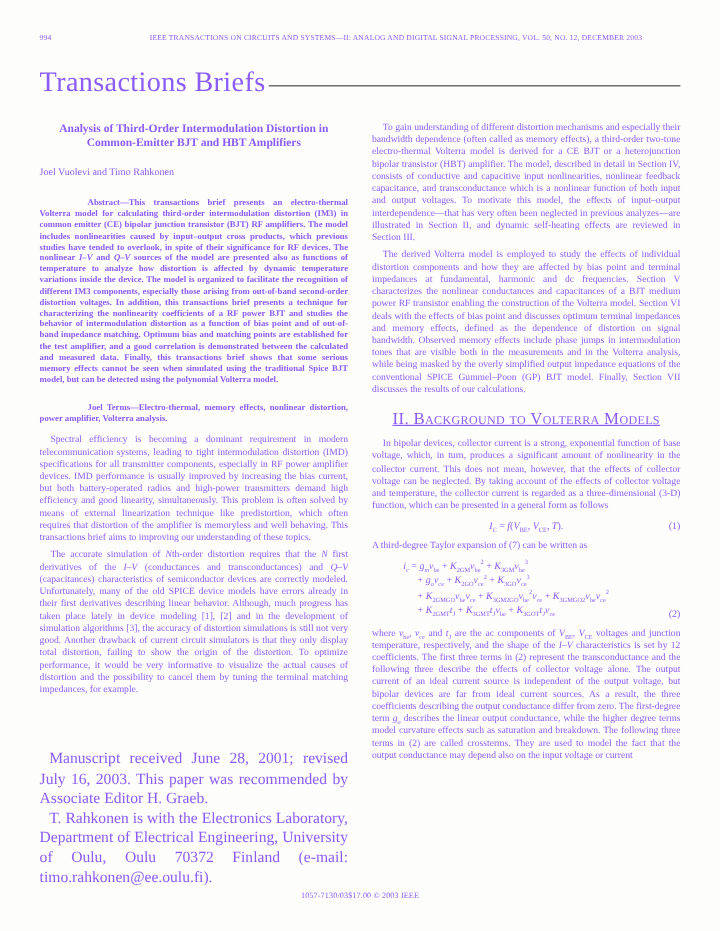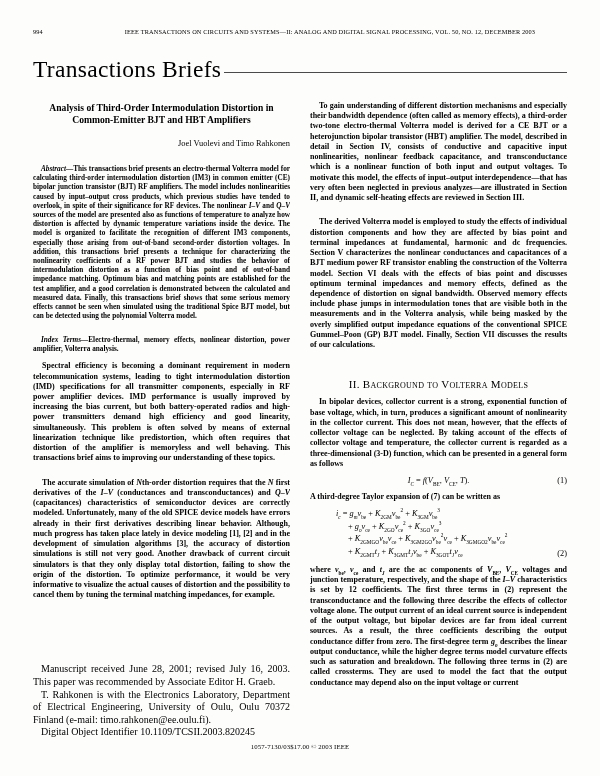--- a/index.html
+++ b/index.html
@@ -1,43 +1,43 @@
 <!DOCTYPE html>
 <html><head>
 <meta charset="utf-8">
 <style>
   html,body{margin:0;padding:0;background:#e8e8e8;}
   .page{
     position:relative;width:600px;height:776px;margin:0 auto;
-    background:#fdfdfc;color:#000000;overflow:hidden;
+    background:#fdfdfc;color:#8b5cf6;overflow:hidden;
     font-family:"Liberation Serif","DejaVu Serif",serif;
   }
   
   .running-head{position:absolute;top:28px;left:33px;right:33px;height:10px;font-size:6.3px;letter-spacing:.15px;}
   .page-num{position:absolute;left:0;top:0;}
   .run-title{position:absolute;left:60px;right:0;top:0;text-align:center;}
   
   .banner{position:absolute;top:56px;left:33px;right:33px;display:flex;align-items:baseline;}
   .banner-title{font-size:23.5px;letter-spacing:.3px;white-space:nowrap;}
   .banner-rule{flex:1;border-bottom:1.4px solid #4a4a4a;transform:translateY(-4px);margin-left:3px;}
   
   .columns{position:absolute;top:101px;left:33px;right:33px;height:638px;display:flex;gap:20px;}
   .col{width:257px;display:flex;flex-direction:column;overflow:hidden;}
   .article-title{text-align:center;font-weight:bold;font-size:9.6px;line-height:1.3;margin:1px 8px 0;}
-  .authors{text-align:right;font-size:8.4px;margin-top:12px;}
+  .authors{text-align:left;font-size:8.4px;margin-top:12px;}
   .abstract,.index-terms{font-size:7.25px;font-weight:bold;line-height:1.27;text-align:justify;text-indent:8px;}
   .abstract{margin-top:17px;}
   .index-terms{margin-top:7px;}
-  .abs-label,.idx-label{font-style:italic;}
-  .section-heading{text-align:center;font-size:11px;font-variant:small-caps;letter-spacing:.3px;margin:28px 0 7px;}
-  .para{font-size:8px;line-height:1.28;text-align:justify;text-indent:9px;margin:0;font-weight:bold;}
+  .abs-label,.idx-label{margin-left:32px;}
+  .section-heading{text-align:center;font-size:14px;font-variant:small-caps;letter-spacing:.3px;margin:12px 0 7px;text-decoration:underline;}
+  .para{font-size:8px;line-height:1.28;text-align:justify;text-indent:9px;margin:0;}
   .para.noindent{text-indent:0;}
-  .para + .para{margin-top:14px;}
+  .para + .para{margin-top:4px;}
   sub,sup{font-size:64%;line-height:0;}
-  .footnotes{margin-top:auto;font-size:10px;line-height:1.26;text-align:justify;}
+  .footnotes{margin-top:auto;font-size:13px;line-height:1.26;text-align:justify;}
   .footnotes p{margin:0;text-indent:8px;}
   
   .equation{position:relative;font-size:8.3px;text-align:center;margin:7px 0 7px;}
   .eq-num{position:absolute;right:0;bottom:0;font-style:normal;}
   .eq-block{position:relative;font-size:8.3px;margin:6px 0 7px;}
   .eq-block .eq-line{margin-left:26px;line-height:1.5;text-align:left;}
   .eq-block .eq-line.cont{margin-left:38px;}
   
   .footer{position:absolute;bottom:26px;left:0;right:0;text-align:center;font-size:6.8px;letter-spacing:.1px;}
 </style>
@@ -57,30 +57,29 @@
   </div>
 
   <div class="columns">
 
     <div class="col">
       <div class="article-title">Analysis of Third-Order Intermodulation Distortion in Common-Emitter BJT and HBT Amplifiers</div>
       <div class="authors">Joel Vuolevi and Timo Rahkonen</div>
 
       <p class="abstract"><span class="abs-label">Abstract—</span><span>This transactions brief presents an electro-thermal Volterra model for calculating third-order intermodulation distortion (IM3) in common emitter (CE) bipolar junction transistor (BJT) RF amplifiers. The model includes nonlinearities caused by input–output cross products, which previous studies have tended to overlook, in spite of their significance for RF devices. The nonlinear <i>I–V</i> and <i>Q–V</i> sources of the model are presented also as functions of temperature to analyze how distortion is affected by dynamic temperature variations inside the device. The model is organized to facilitate the recognition of different IM3 components, especially those arising from out-of-band second-order distortion voltages. In addition, this transactions brief presents a technique for characterizing the nonlinearity coefficients of a RF power BJT and studies the behavior of intermodulation distortion as a function of bias point and of out-of-band impedance matching. Optimum bias and matching points are established for the test amplifier, and a good correlation is demonstrated between the calculated and measured data. Finally, this transactions brief shows that some serious memory effects cannot be seen when simulated using the traditional Spice BJT model, but can be detected using the polynomial Volterra model.</span></p>
 
-      <p class="index-terms"><span class="idx-label">Index Terms—</span><span>Electro-thermal, memory effects, nonlinear distortion, power amplifier, Volterra analysis.</span></p>
+      <p class="index-terms"><span class="idx-label">Joel Terms—</span><span>Electro-thermal, memory effects, nonlinear distortion, power amplifier, Volterra analysis.</span></p>
 
 
       <p class="para">Spectral efficiency is becoming a dominant requirement in modern telecommunication systems, leading to tight intermodulation distortion (IMD) specifications for all transmitter components, especially in RF power amplifier devices. IMD performance is usually improved by increasing the bias current, but both battery-operated radios and high-power transmitters demand high efficiency and good linearity, simultaneously. This problem is often solved by means of external linearization technique like predistortion, which often requires that distortion of the amplifier is memoryless and well behaving. This transactions brief aims to improving our understanding of these topics.</p>
       <p class="para">The accurate simulation of <i>N</i>th-order distortion requires that the <i>N</i> first derivatives of the <i>I–V</i> (conductances and transconductances) and <i>Q–V</i> (capacitances) characteristics of semiconductor devices are correctly modeled. Unfortunately, many of the old SPICE device models have errors already in their first derivatives describing linear behavior. Although, much progress has taken place lately in device modeling [1], [2] and in the development of simulation algorithms [3], the accuracy of distortion simulations is still not very good. Another drawback of current circuit simulators is that they only display total distortion, failing to show the origin of the distortion. To optimize performance, it would be very informative to visualize the actual causes of distortion and the possibility to cancel them by tuning the terminal matching impedances, for example.</p>
 
       <div class="footnotes">
         <p>Manuscript received June 28, 2001; revised July 16, 2003. This paper was recommended by Associate Editor H. Graeb.</p>
         <p>T. Rahkonen is with the Electronics Laboratory, Department of Electrical Engineering, University of Oulu, Oulu 70372 Finland (e-mail: timo.rahkonen@ee.oulu.fi).</p>
-        <p>Digital Object Identifier 10.1109/TCSII.2003.820245</p>
       </div>
     </div>
 
     <div class="col">
       <p class="para">To gain understanding of different distortion mechanisms and especially their bandwidth dependence (often called as memory effects), a third-order two-tone electro-thermal Volterra model is derived for a CE BJT or a heterojunction bipolar transistor (HBT) amplifier. The model, described in detail in Section IV, consists of conductive and capacitive input nonlinearities, nonlinear feedback capacitance, and transconductance which is a nonlinear function of both input and output voltages. To motivate this model, the effects of input–output interdependence—that has very often been neglected in previous analyzes—are illustrated in Section II, and dynamic self-heating effects are reviewed in Section III.</p>
       <p class="para">The derived Volterra model is employed to study the effects of individual distortion components and how they are affected by bias point and terminal impedances at fundamental, harmonic and dc frequencies. Section V characterizes the nonlinear conductances and capacitances of a BJT medium power RF transistor enabling the construction of the Volterra model. Section VI deals with the effects of bias point and discusses optimum terminal impedances and memory effects, defined as the dependence of distortion on signal bandwidth. Observed memory effects include phase jumps in intermodulation tones that are visible both in the measurements and in the Volterra analysis, while being masked by the overly simplified output impedance equations of the conventional SPICE Gummel–Poon (GP) BJT model. Finally, Section VII discusses the results of our calculations.</p>
 
       <div class="section-heading">II. Background to Volterra Models</div>
 
       <p class="para">In bipolar devices, collector current is a strong, exponential function of base voltage, which, in turn, produces a significant amount of nonlinearity in the collector current. This does not mean, however, that the effects of collector voltage can be neglected. By taking account of the effects of collector voltage and temperature, the collector current is regarded as a three-dimensional (3-D) function, which can be presented in a general form as follows</p>

